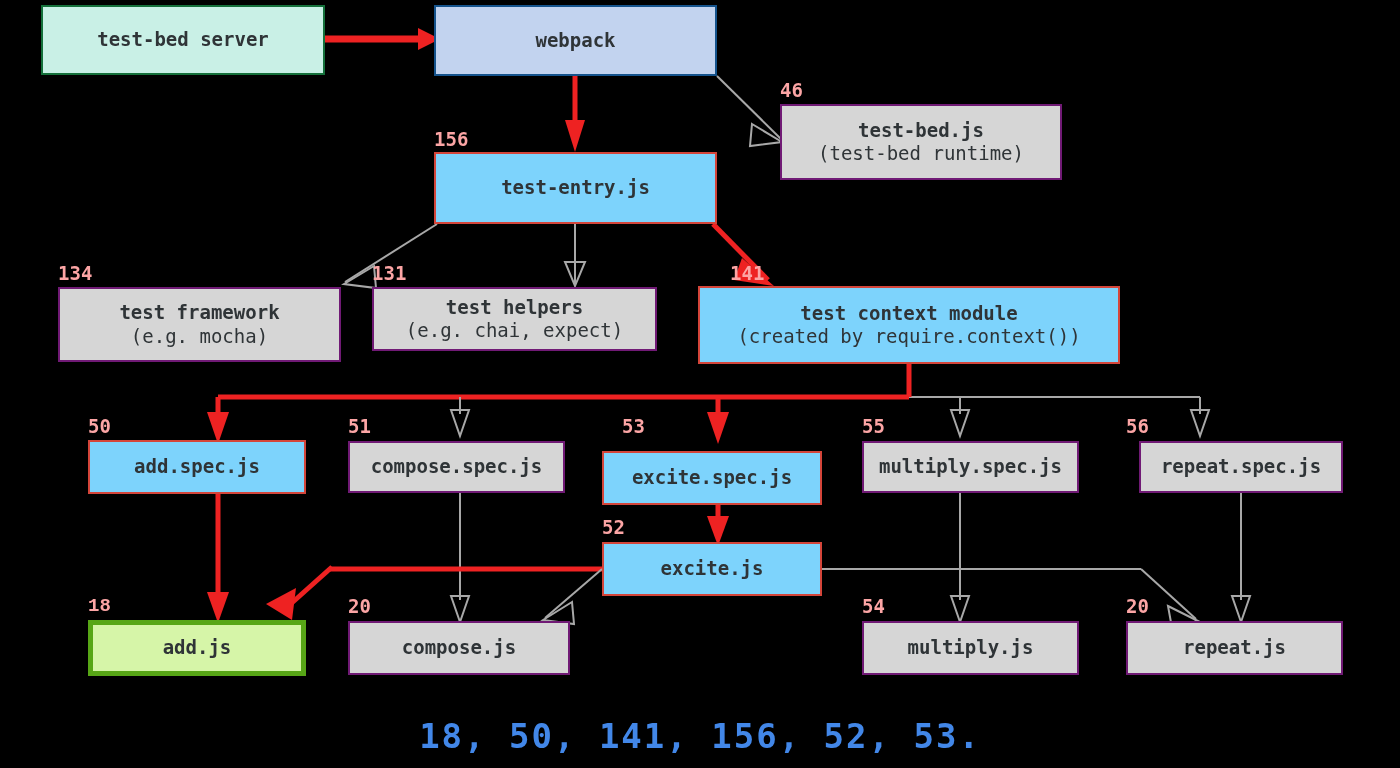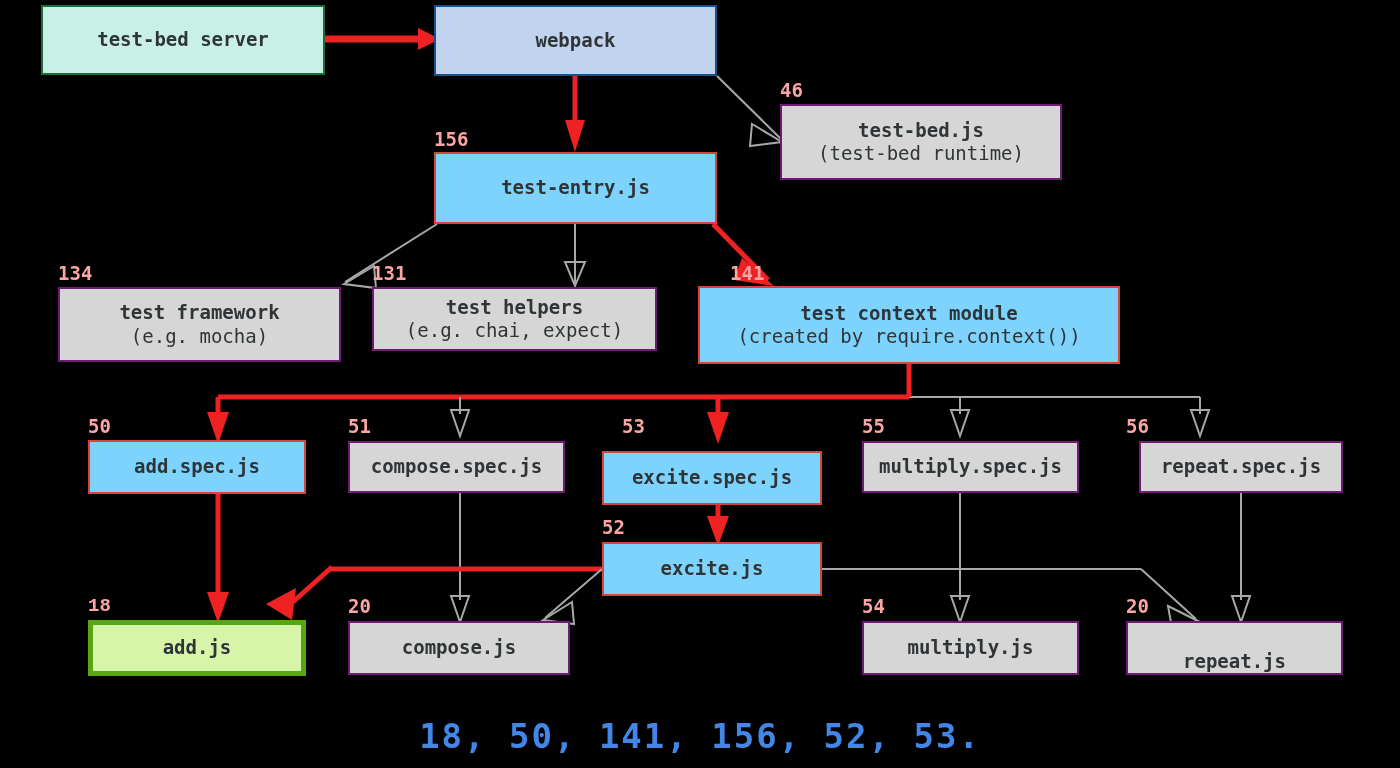--- a/index.html
+++ b/index.html
@@ -283,19 +283,19 @@
   <div class="node skin-grey" style="left:348px; top:621px; width:222px; height:54px; font-size:19px;">
     <span class="t1">compose.js</span>
   </div>
 
   <div class="badge" style="left:862px; top:595px;">54</div>
   <div class="node skin-grey" style="left:862px; top:621px; width:217px; height:54px; font-size:19px;">
     <span class="t1">multiply.js</span>
   </div>
 
   <div class="badge" style="left:1126px; top:595px;">20</div>
-  <div class="node skin-grey" style="left:1126px; top:621px; width:217px; height:54px; font-size:19px;justify-content:flex-end;">
+  <div class="node skin-grey" style="left:1126px; top:621px; width:217px; height:54px; font-size:19px;">
     <span class="t1">repeat.js</span>
   </div>
 
   <div id="caption">18, 50, 141, 156, 52, 53.</div>
 
 </div>
 
 </body></html>

